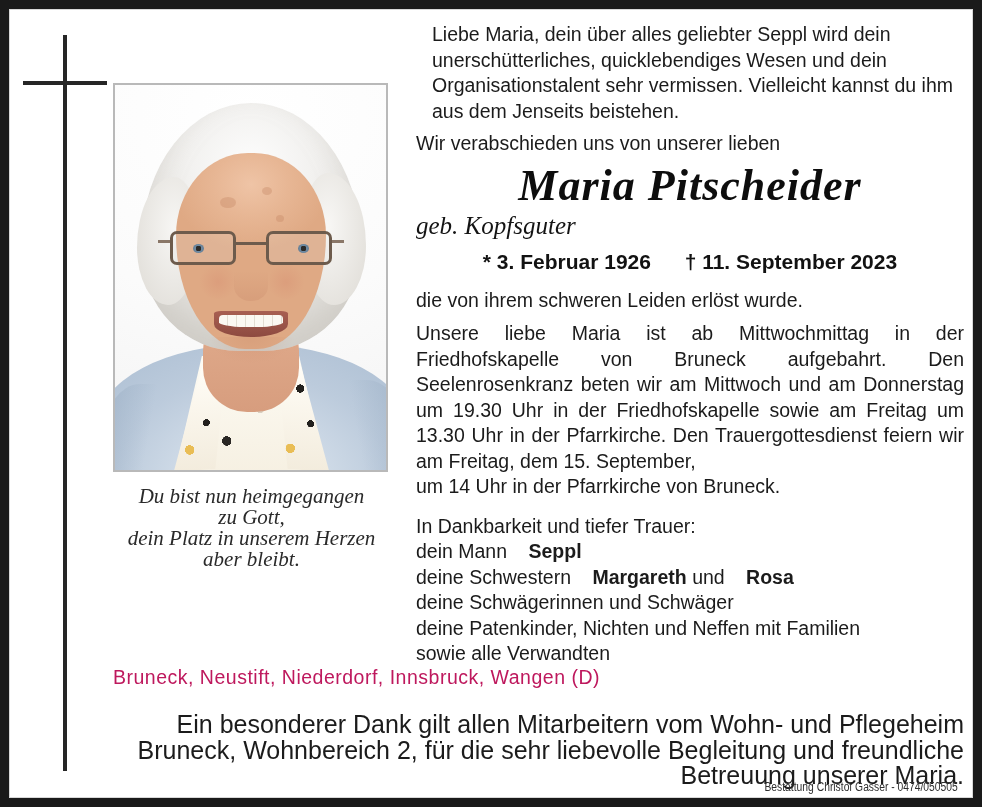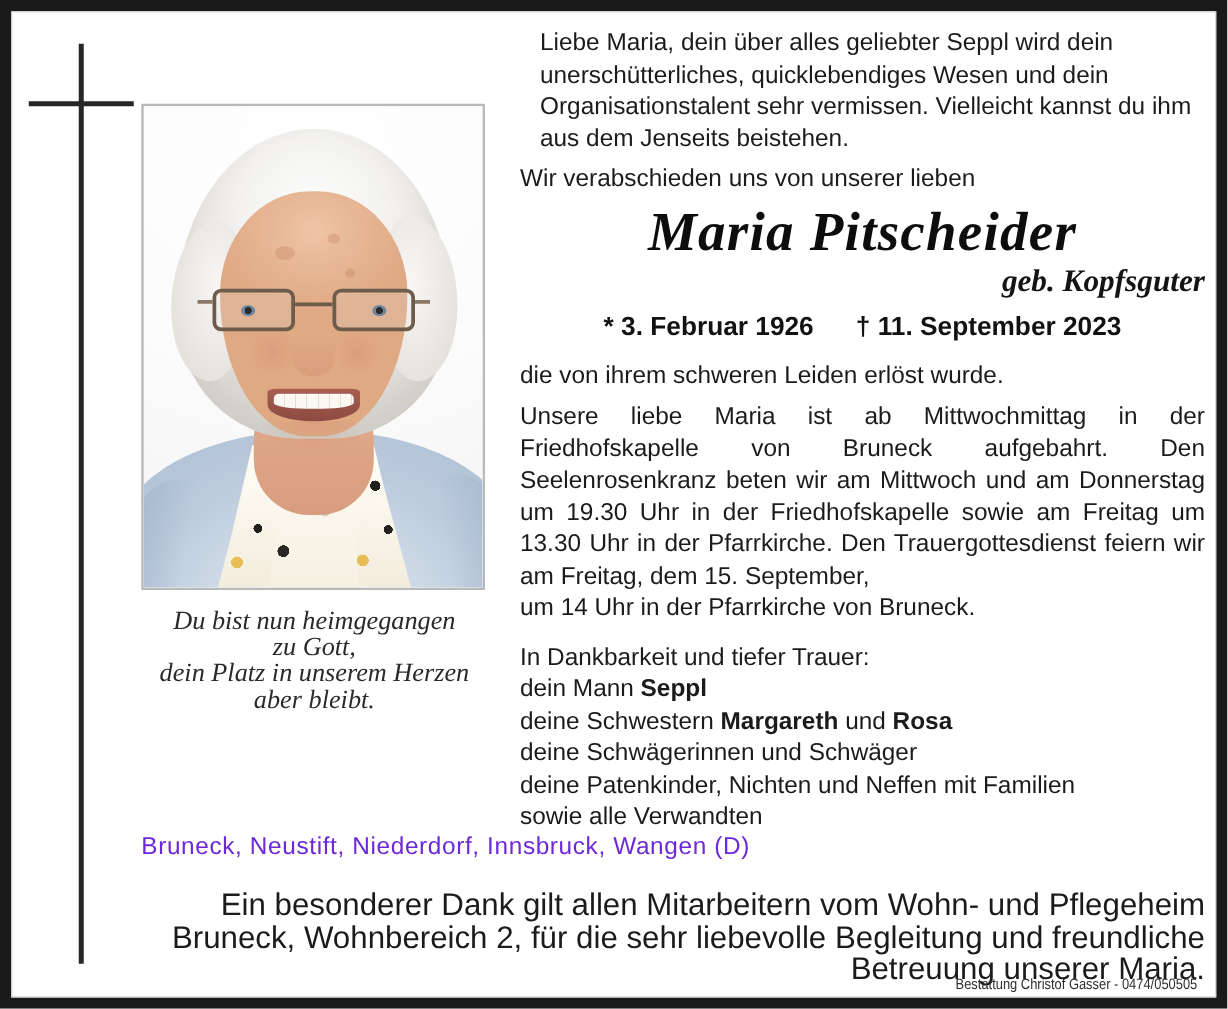--- a/index.html
+++ b/index.html
@@ -341,24 +341,24 @@
     font-family: "Liberation Serif", serif;
     font-style: italic;
     font-weight: bold;
     font-size: 44px;
     line-height: 50px;
     letter-spacing: 1px;
     color: #0d0d0d;
     margin: 4px 0 0 0;
   }
   .maiden {
-    text-align: right;
+    text-align: left;
     font-family: "Liberation Serif", serif;
     font-style: italic;
-    font-weight: bold;
+    font-weight: normal;
     font-size: 25px;
     line-height: 30px;
     color: #141414;
     margin: 0;
   }
   .dates {
     text-align: center;
     font-weight: bold;
     font-size: 21px;
     line-height: 28px;
@@ -367,30 +367,30 @@
   }
   .dates .gap { display: inline-block; width: 22px; }
   .p-released { margin-bottom: 8px; margin-top: 12px; }
   .p-service {
     text-align: justify;
     margin-bottom: 14px;
   }
   .p-service-last { text-align: left; }
   .mourners { font-size: 19.5px; line-height: 25.5px; color: #1b1b1b; }
   .mourners div { white-space: nowrap; }
-  .mourners b { font-weight: bold; }
+  .mourners b { font-weight: bold; margin-left: 16px; }
 
   
   .places {
     position: absolute;
     left: 103px;
     top: 656px;
     font-size: 19.5px;
     letter-spacing: .5px;
-    color: #6d28d9;
+    color: #be185d;
   }
   .thanks {
     position: absolute;
     left: 103px;
     top: 702px;
     width: 851px;
     font-size: 25px;
     line-height: 25.5px;
     color: #1b1b1b;
     text-align: right;

